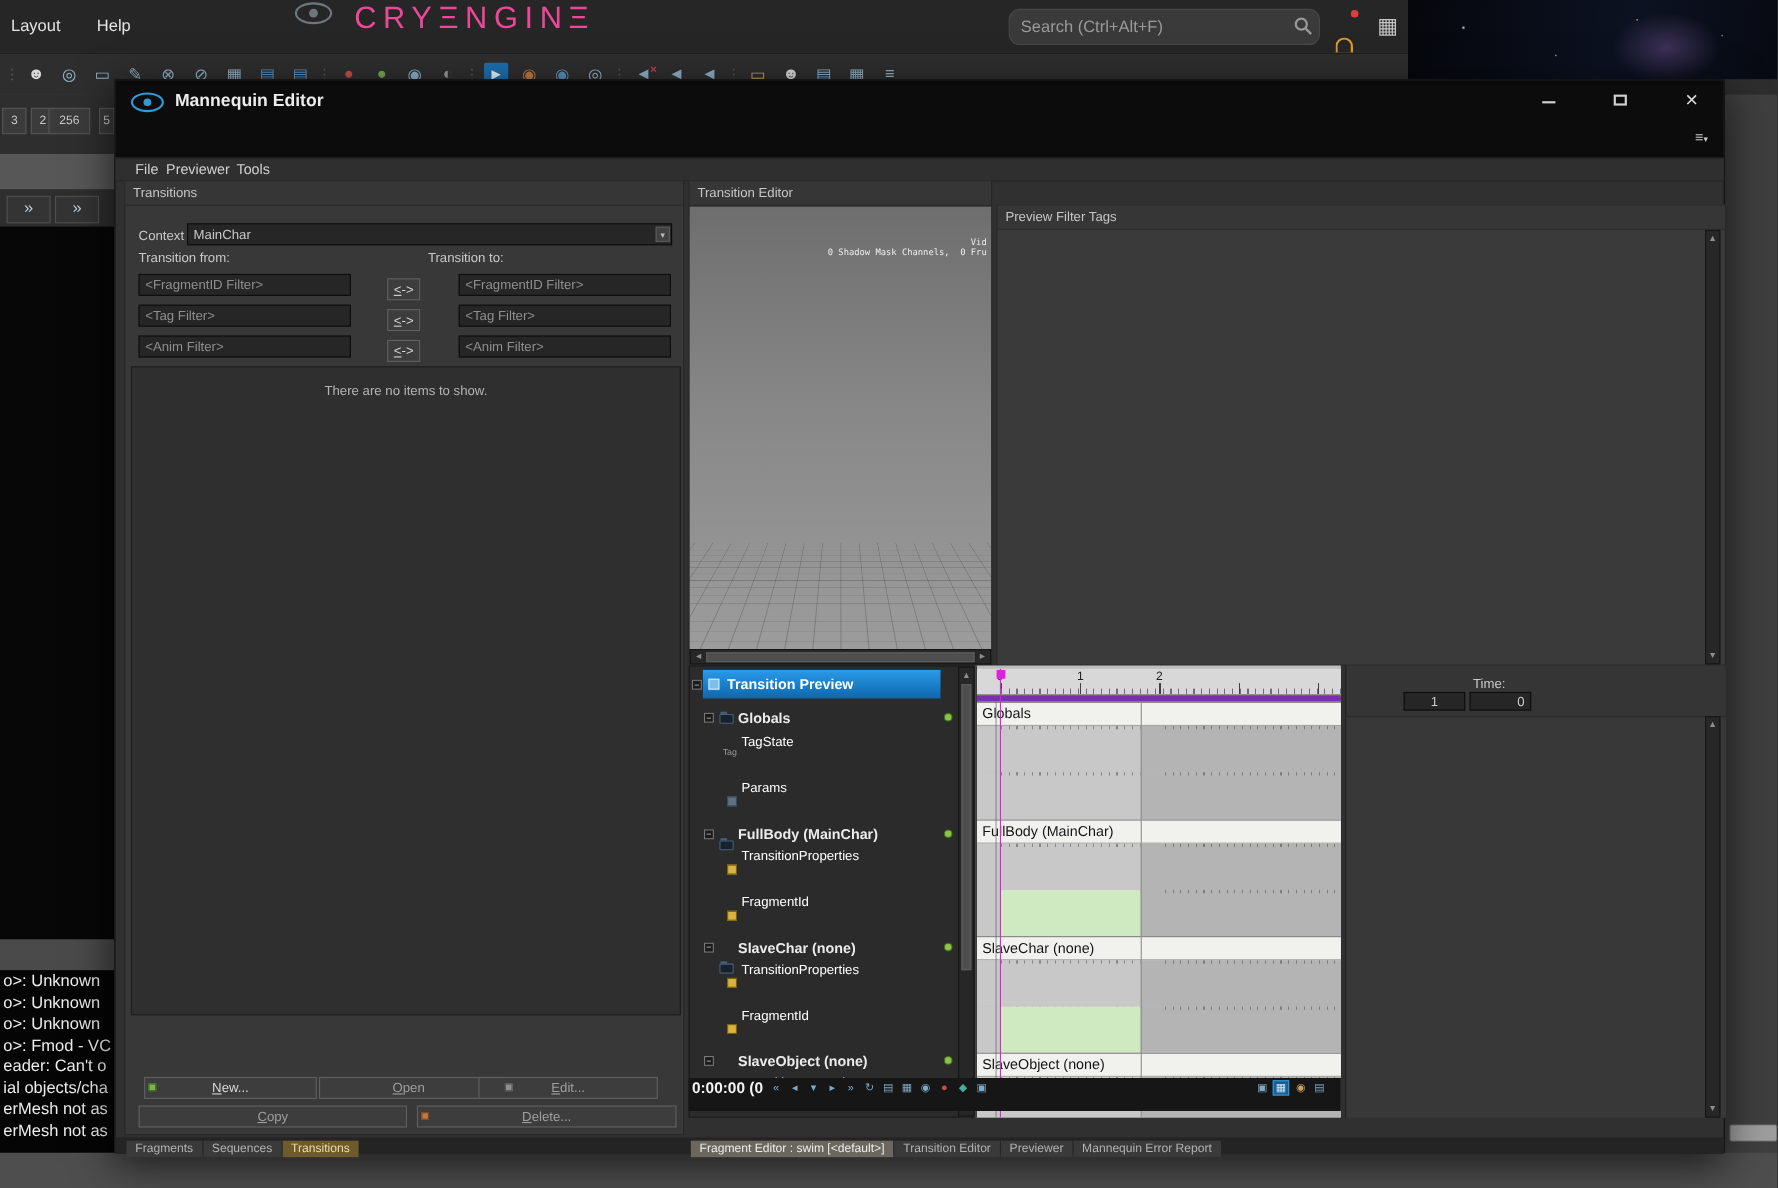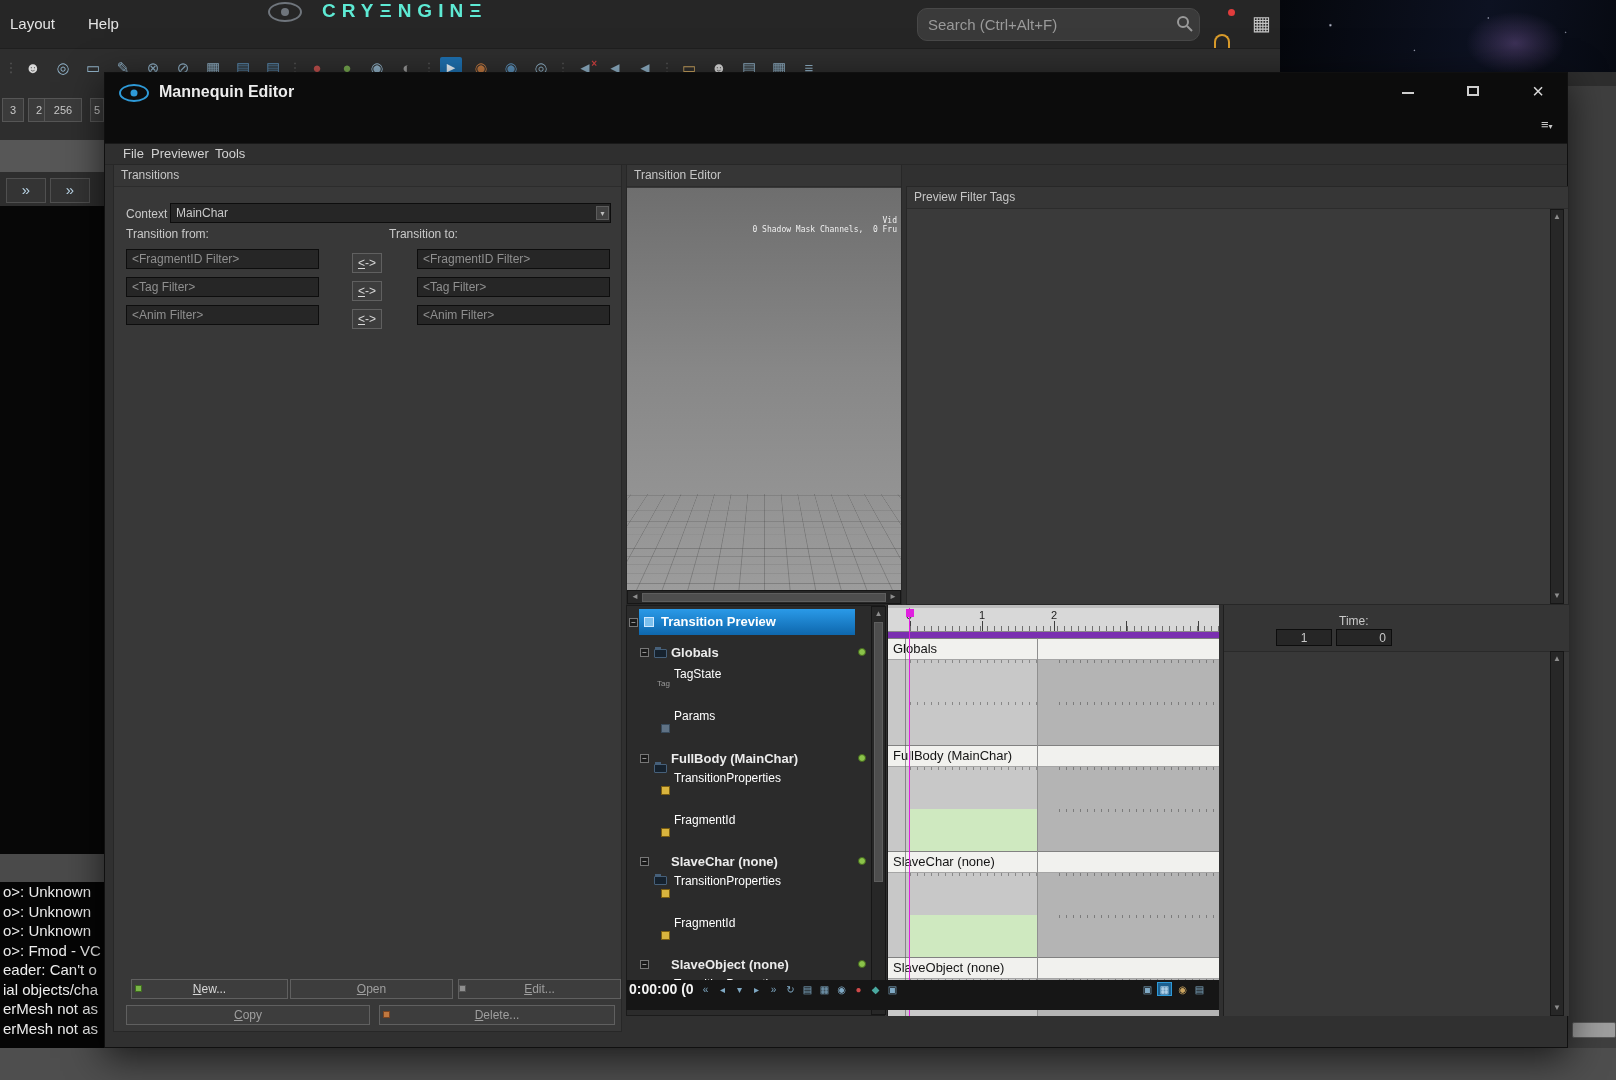--- a/index.html
+++ b/index.html
@@ -5,21 +5,21 @@
 *{box-sizing:border-box;margin:0;padding:0}
 html,body{background:#2a2a2a}
 body{font-family:"Liberation Sans",sans-serif}
 #screen{position:relative;width:1616px;height:1080px;background:#3f3f3f;overflow:hidden}
 .a{position:absolute}
 
 .menubar{left:0;top:0;width:1616px;height:48px;background:#262626}
 .menu-label{font-size:15px;color:#e4e4e4;line-height:48px;white-space:nowrap}
 .logo-eye{width:34px;height:20px;border:2px solid #6f757c;border-radius:50%;position:relative}
 .logo-eye::after{content:"";position:absolute;left:50%;top:50%;width:8px;height:8px;transform:translate(-50%,-50%);border-radius:50%;background:#6f757c}
-.logo-text{font-size:19px;letter-spacing:6px;color:#5eead4;font-weight:bold;white-space:nowrap}
+.logo-text{font-size:28px;letter-spacing:6px;color:#ec4899;font-weight:normal;white-space:nowrap}
 .search-box{width:283px;height:33px;background:#3a3a3a;border:1px solid #484848;border-radius:2px;color:#cfcfcf;font-size:15px;padding:0 34px 0 10px;outline:none}
 .search-box::placeholder{color:#9a9a9a}
 .bell{width:16px;height:14px;border:2px solid #d99b2b;border-bottom:none;border-radius:8px 8px 0 0;position:relative}
 .bell::after{content:"";position:absolute;left:-4px;bottom:-3px;width:20px;height:3px;background:#d99b2b}
 .reddot{width:7px;height:7px;border-radius:50%;background:#e03c3c}
 
 .toolbar{left:0;top:48px;width:1616px;height:38px;background:#2e2e2e;border-top:1px solid #1f1f1f;display:flex;align-items:center;gap:8px;padding-left:8px}
 .tbi{width:22px;height:22px;display:flex;align-items:center;justify-content:center;font-size:15px;color:#8fb0c6;flex:0 0 auto;position:relative}
 .tb-sep{color:#5a5a5a;width:6px;font-size:13px}
 .tb-red{color:#c0504d}.tb-green{color:#76a84f}.tb-orange{color:#c07840}.tb-blue{color:#5b8fb8}
@@ -226,24 +226,27 @@
       <input class="a ipt" style="left: 303px; top: 84px; width: 193px;" placeholder="&lt;FragmentID Filter&gt;">
 
       <input class="a ipt" style="left: 12px; top: 112px; width: 193px;" placeholder="&lt;Tag Filter&gt;">
       <div class="a wbtn" style="left:238px;top:116px;width:30px">&lt;-&gt;</div>
       <input class="a ipt" style="left: 303px; top: 112px; width: 193px;" placeholder="&lt;Tag Filter&gt;">
 
       <input class="a ipt" style="left: 12px; top: 140px; width: 193px;" placeholder="&lt;Anim Filter&gt;">
       <div class="a wbtn" style="left:238px;top:144px;width:30px">&lt;-&gt;</div>
       <input class="a ipt" style="left: 303px; top: 140px; width: 193px;" placeholder="&lt;Anim Filter&gt;">
 
+      <div class="a listbox" style="left:5px;top:168px;width:500px;height:590px">
+        <div class="empty-msg" style="margin-top:14px">There are no items to show.</div>
+      </div>
 
       <div class="a wbtn" style="left:17px;top:814px;width:157px">New...</div>
       <div class="a wbtn dim" style="left:176px;top:814px;width:163px">Open</div>
-      <div class="a wbtn dim" style="left:344px;top:814px;width:163px">Edit...</div>
+      <div class="a wbtn dim" style="left:321px;top:814px;width:163px">Edit...</div>
       <div class="a wbtn dim" style="left:12px;top:840px;width:244px">Copy</div>
       <div class="a wbtn dim" style="left:265px;top:840px;width:236px">Delete...</div>
       <div class="a" style="left:21px;top:820px;width:7px;height:7px;background:#7ab648;border:1px solid #3f6b20"></div>
       <div class="a" style="left:345px;top:820px;width:7px;height:7px;background:#8f8f8f;border:1px solid #555"></div>
       <div class="a" style="left:269px;top:846px;width:7px;height:7px;background:#c07840;border:1px solid #7a4421"></div>
     </div>
 
     <div class="a panel" style="left:521px;top:91px;width:276px;height:441px">
       <div class="phead">Transition Editor</div>
       <div class="a vp" style="left:0;top:23px;width:274px;height:402px">
@@ -393,16 +396,24 @@
       <span class="a tbico" style="left:208px;top:2px">◉</span>
       <span class="a tbico red" style="left:225px;top:2px">●</span>
       <span class="a tbico teal" style="left:242px;top:2px">◆</span>
       <span class="a tbico" style="left:259px;top:2px">▣</span>
       <span class="a tbico" style="left:514px;top:2px">▣</span>
       <span class="a tbico sel" style="left:531px;top:2px">▦</span>
       <span class="a tbico gold" style="left:549px;top:2px">◉</span>
       <span class="a tbico" style="left:566px;top:2px">▤</span>
     </div>
 
+    <div class="a tabstrip" style="left:0;top:961px;width:1462px;height:15px">
+      <div class="a" style="left:10px;top:0">
+        <span class="tab">Fragments</span><span class="tab">Sequences</span><span class="tab on-l">Transitions</span>
+      </div>
+      <div class="a" style="left:523px;top:0">
+        <span class="tab on-r">Fragment Editor : swim [&lt;default&gt;]</span><span class="tab">Transition Editor</span><span class="tab">Previewer</span><span class="tab">Mannequin Error Report</span>
+      </div>
+    </div>
 
   </div>
 
 </div>
 
 </body></html>

